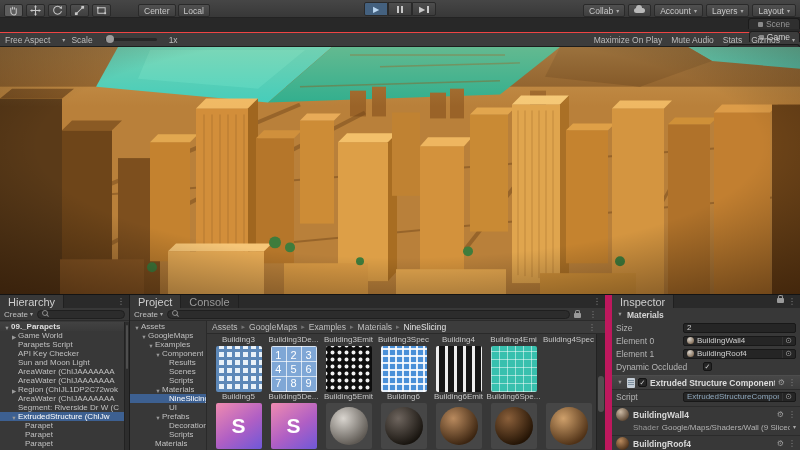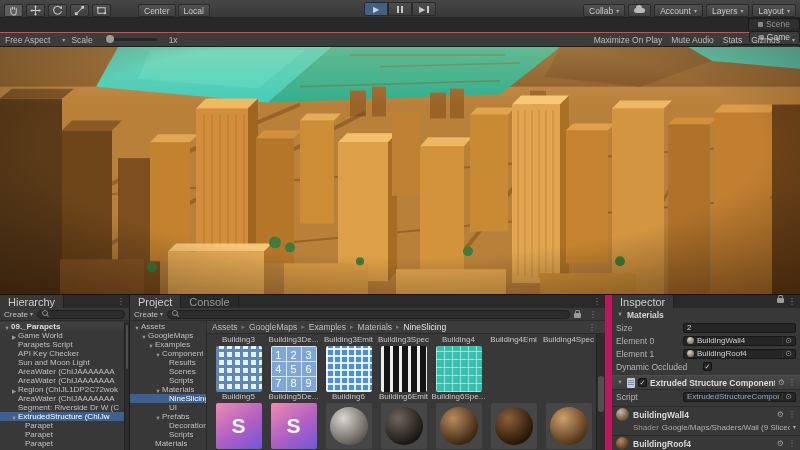--- a/index.html
+++ b/index.html
@@ -562,20 +562,24 @@
                     <div class="thumb th-f1"></div>
                     <div class="clabel">Building5</div>
                   </div>
                 <div class="cell">
                     <div class="thumb th-num">
                       <div class="numgrid">1 2 3 4 5 6 7 8 9</div>
                     </div>
                     <div class="clabel">Building5De...</div>
                   </div>
                 <div class="cell">
+                    <div class="thumb th-dots"></div>
+                    <div class="clabel">Building5Emit</div>
+                  </div>
+                <div class="cell">
                     <div class="thumb th-f2"></div>
                     <div class="clabel">Building6</div>
                   </div>
                 <div class="cell">
                     <div class="thumb th-stripes"></div>
                     <div class="clabel">Building6Emit</div>
                   </div>
                 <div class="cell">
                     <div class="thumb th-teal"></div>
                     <div class="clabel">Building6Spe...</div>

